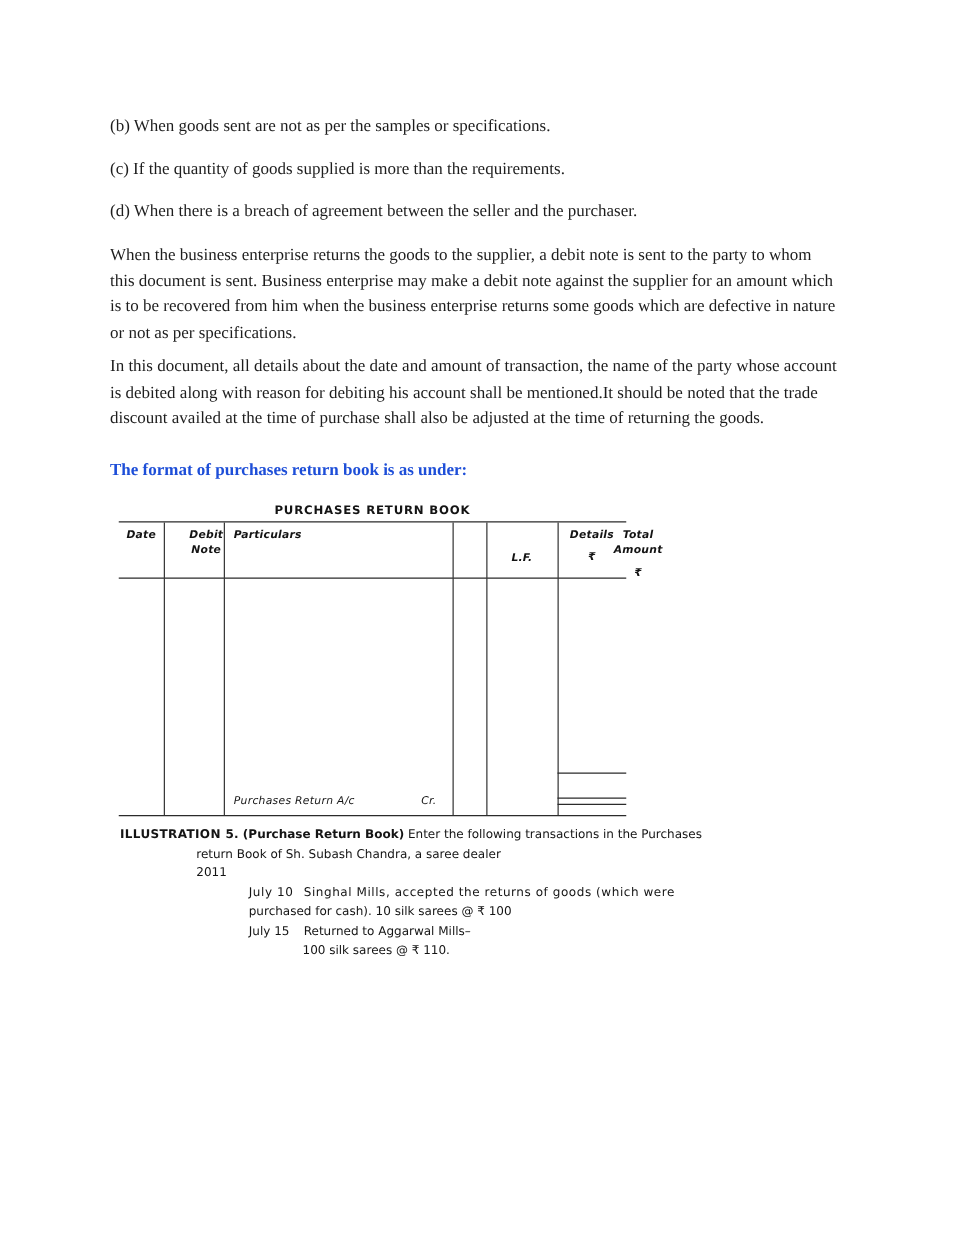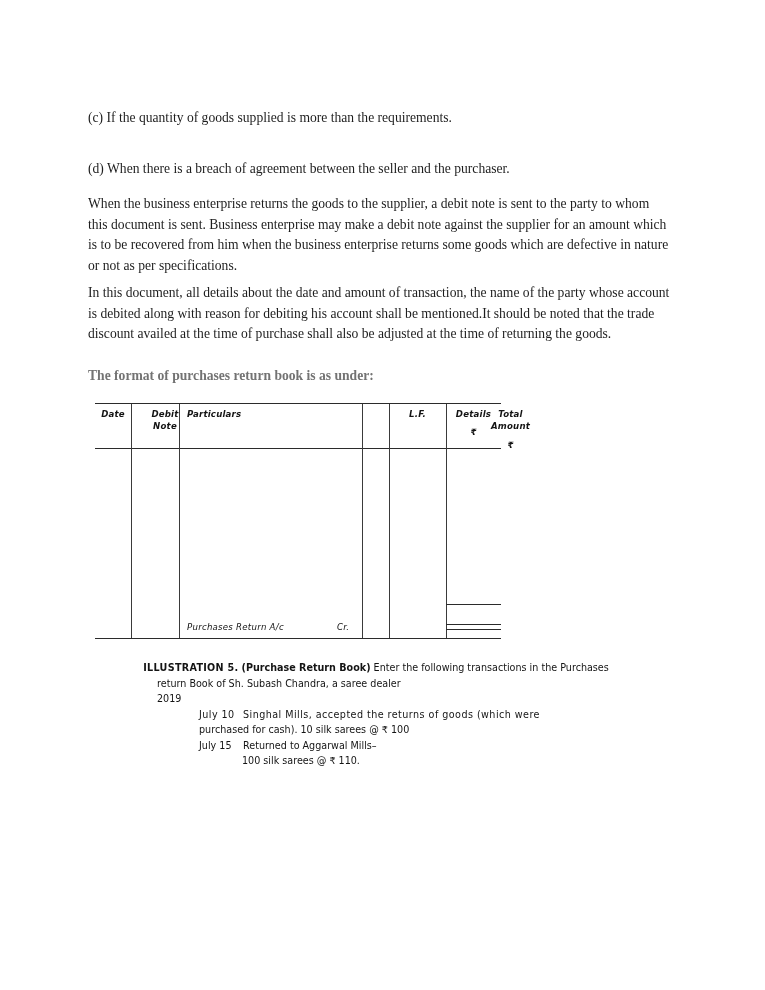--- a/index.html
+++ b/index.html
@@ -29,21 +29,21 @@
   }
   .prose.single { line-height: 1.4; }
 
   .heading-bold {
     position: absolute;
     left: 88px;
     width: 584px;
     font-size: 13.6px;
     font-weight: bold;
     line-height: 1.4;
-    color: #737373;
+    color: #1d4ed8;
   }
 
   
   .ledger {
     position: absolute;
     left: 95px;
     top: 403px;
     width: 406px;
     font-family: "DejaVu Sans", "Liberation Sans", sans-serif;
     color: #141414;
@@ -126,68 +126,70 @@
     font-family: "DejaVu Sans", "Liberation Sans", sans-serif;
     font-size: 9.6px;
     line-height: 1.62;
     color: #141414;
   }
   .illus b { font-weight: bold; }
   .illus .lead-label {
     font-weight: bold;
     letter-spacing: 0.3px;
   }
-  .illus-first-line { text-indent: 0; text-align: center; }
+  .illus-first-line { text-indent: 0; }
   .ind-0 { margin-left: 61px; }
   .ind-1 { margin-left: 103px; }
   .ind-2 { margin-left: 146px; }
   .txn-hang {
     margin-left: 103px;
     text-indent: 0;
   }
   .txn-hang .dt { display: inline-block; min-width: 44px; }
   .italic { font-style: italic; }
   .wide { letter-spacing: 0.45px; }
 </style>
 </head>
 <body>
 
 <div class="page">
 
-  <div class="prose single" style="top:108px;font-family:Liberation Serif, serif;">(c) If the quantity of goods supplied is more than the requirements.</div>
+  <div class="prose single" style="top:91px;">(b) When goods sent are not as per the samples or specifications.</div>
+  <div class="prose single" style="top:125px;font-family:Liberation Serif, serif;">(c) If the quantity of goods supplied is more than the requirements.</div>
   <div class="prose single" style="top:159px;">(d) When there is a breach of agreement between the seller and the purchaser.</div>
 
   <div class="prose" style="top:194px;">When the business enterprise returns the goods to the supplier, a debit note is sent to the party to whom this document is sent. Business enterprise may make a debit note against the supplier for an amount which is to be recovered from him when the business enterprise returns some goods which are defective in nature or not as per specifications.</div>
   <div class="prose" style="top:283px;">In this document, all details about the date and amount of transaction, the name of the party whose account is debited along with reason for debiting his account shall be mentioned.It should be noted that the trade discount availed at the time of purchase shall also be adjusted at the time of returning the goods.</div>
 
   <div class="heading-bold" style="top:366px;">The format of purchases return book is as under:</div>
 
   <div class="ledger">
 
+    <div class="ledger-caption">PURCHASES RETURN BOOK</div>
 
     <div class="ledger-grid">
 
       <div class="hdr-rule"></div>
 
       <div class="vrule" style="left:36px;"></div>
       <div class="vrule" style="left:84px;"></div>
       <div class="vrule" style="left:267px;"></div>
       <div class="vrule" style="left:294px;"></div>
       <div class="vrule" style="left:351px;"></div>
 
       <div class="hcell ctr" style="left:0px; width:36px;">Date</div>
 
       <div class="hcell ctr" style="left:36px; width:48px;padding-left:10px;">
         <span>Debit</span><br>
         <span>Note</span>
       </div>
 
       <div class="hcell" style="left:92px;">Particulars</div>
 
-      <div class="hcell ctr" style="left:294px; width:57px;">L.F.</div>
+      <div class="hcell ctr" style="left:294px; width:57px;margin-top:19px;">L.F.</div>
 
       <div class="hcell ctr" style="left:351px; width:0px; margin-left:-57px;"></div>
 
       <div class="hcell ctr" style="left:351px; width:55px; left:294px; margin-left:57px;">
         <span>Details</span>
         <span class="rs">₹</span>
       </div>
 
       <div class="hcell ctr" style="left:364px; width:55px;margin-left:24px;">
         <span>Total</span><br>
@@ -207,21 +209,21 @@
   <div class="illus">
 
     <div class="illus-first-line">
       <span class="lead-label">ILLUSTRATION 5.</span>
       <b>(Purchase Return Book)</b>
       <span>Enter the following transactions in the Purchases</span>
     </div>
 
     <div class="ind-0">return Book of Sh. Subash Chandra, a saree dealer</div>
 
-    <div class="ind-0">2019</div>
+    <div class="ind-0">2011</div>
 
     <div class="txn-hang wide">
       <span class="dt">July 10</span><span>Singhal Mills, accepted the returns of goods (which were</span>
     </div>
     <div class="ind-1">purchased for cash). 10 silk sarees @ ₹ 100</div>
 
     <div class="txn-hang">
       <span class="dt">July 15</span><span>Returned to Aggarwal Mills–</span>
     </div>
     <div class="ind-2">100 silk sarees @ ₹ 110.</div>

